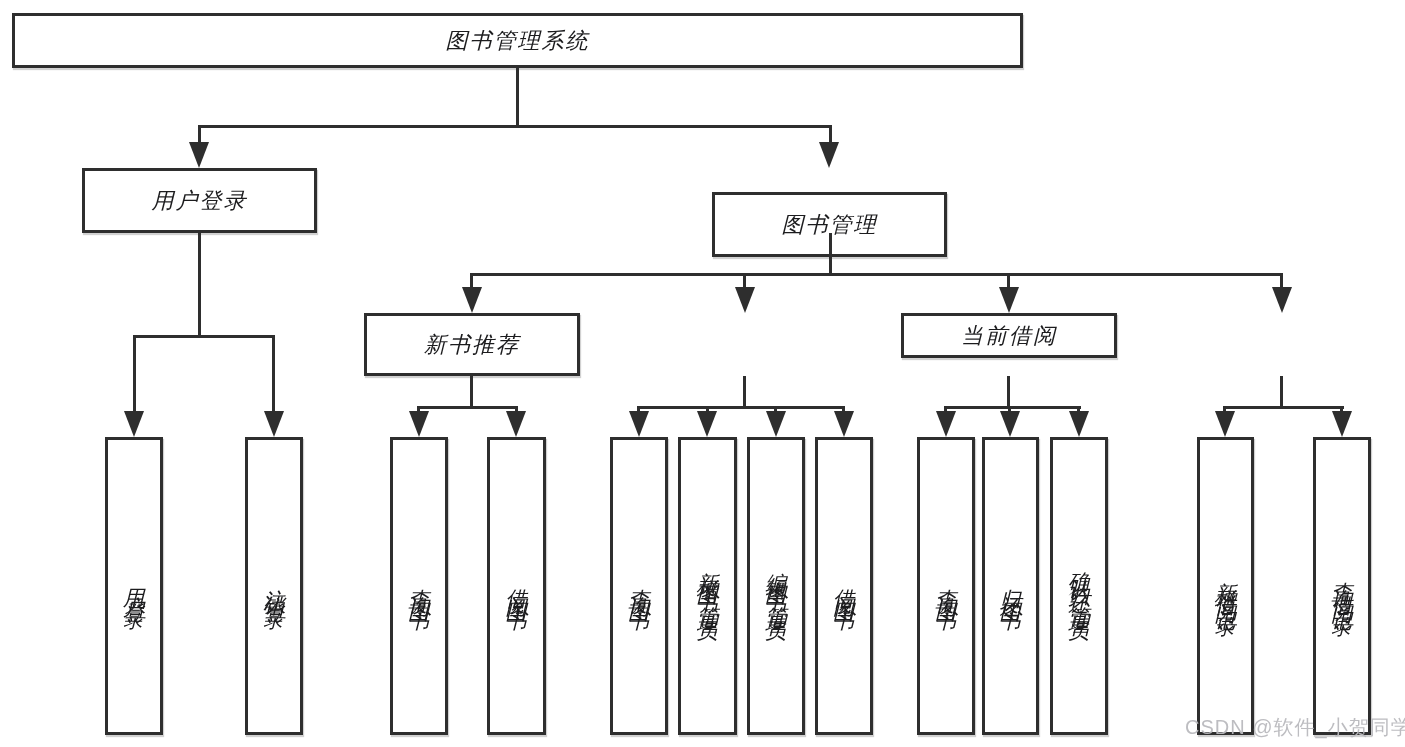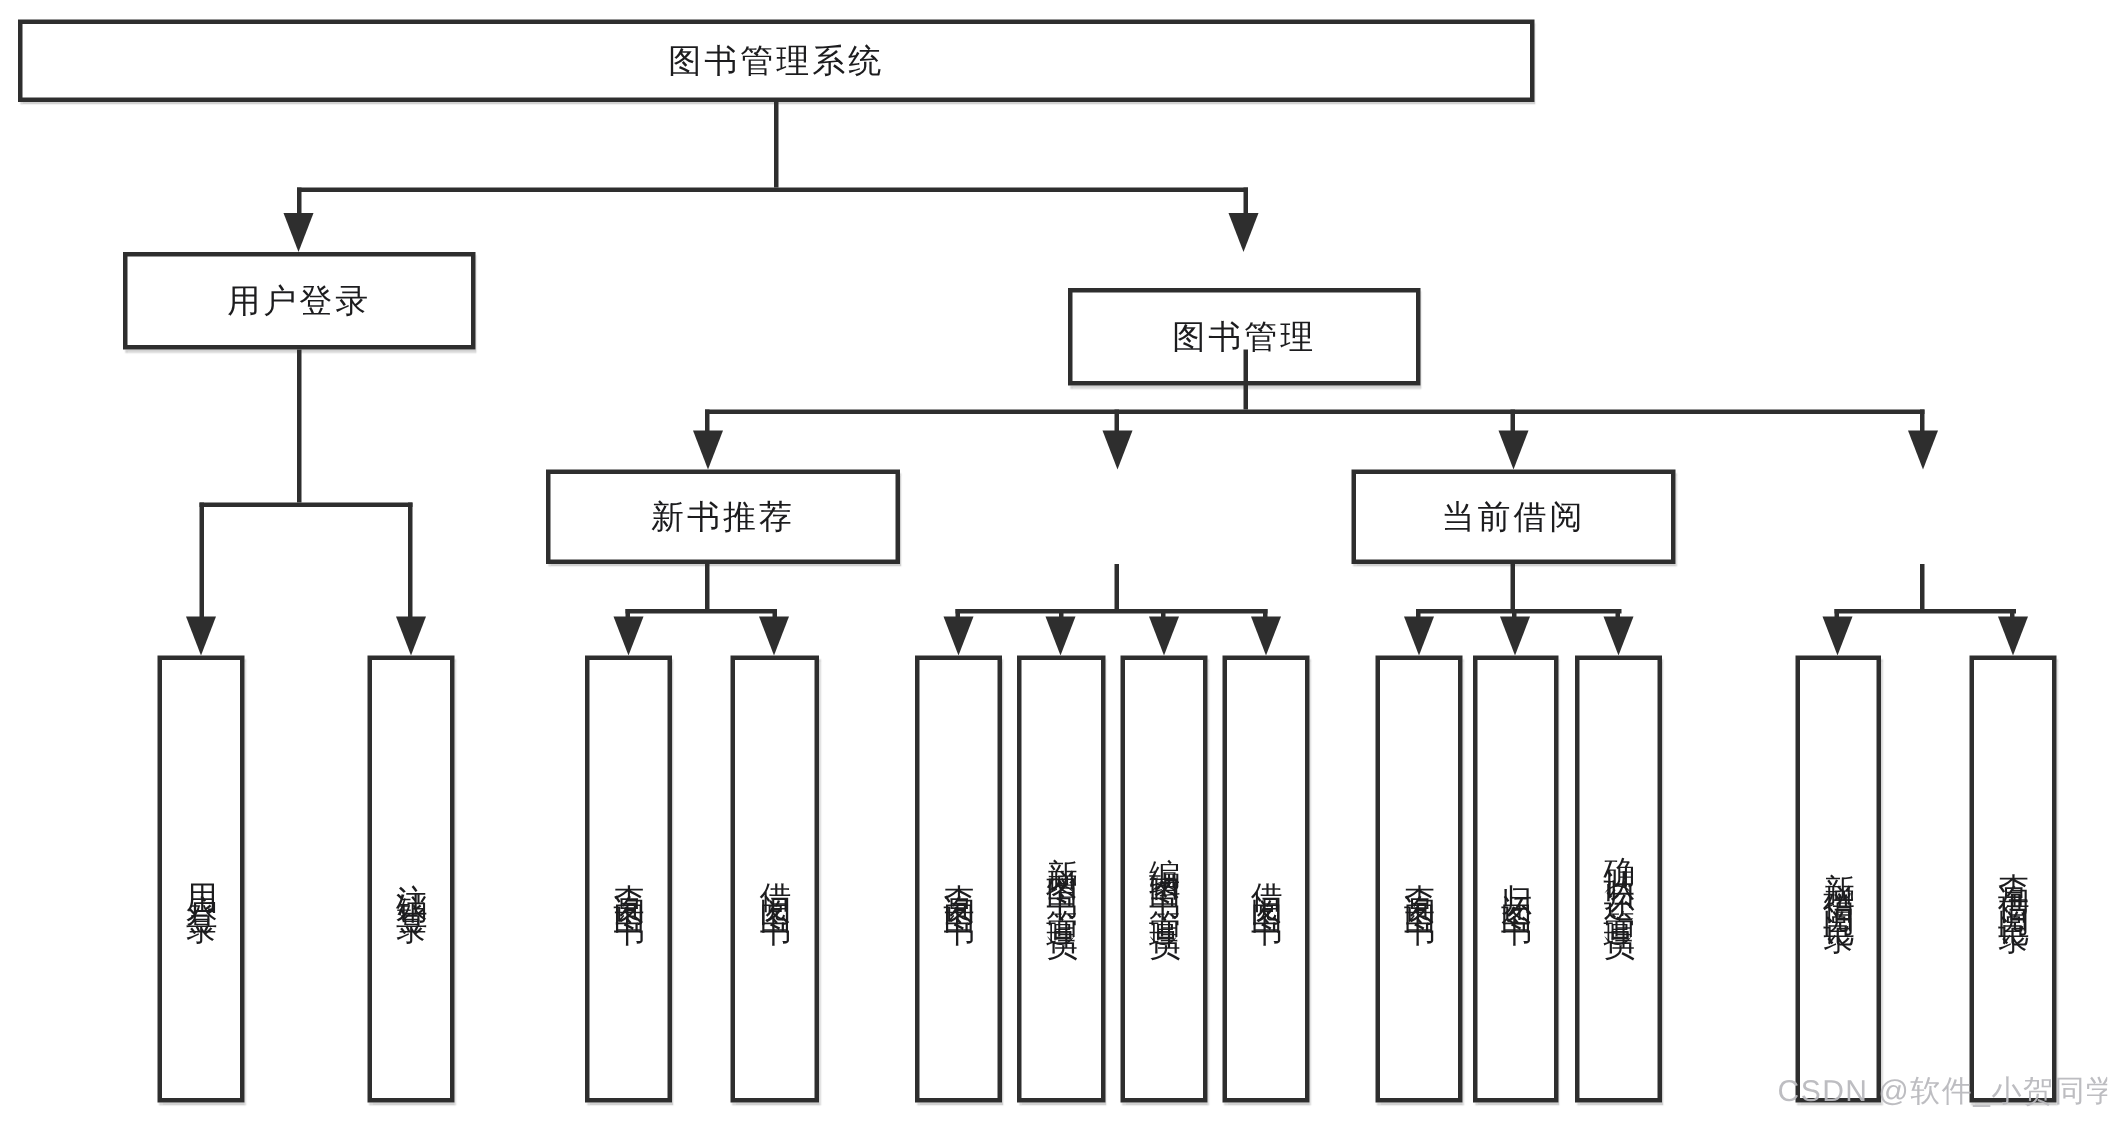--- a/index.html
+++ b/index.html
@@ -3,21 +3,21 @@
 <meta charset="utf-8">
 <style>
   html, body { margin:0; padding:0; background:#ffffff; }
   .canvas {
     position:relative; width:1405px; height:747px; background:#ffffff;
     font-family:"Liberation Sans","DejaVu Sans",sans-serif; overflow:hidden;
   }
   .box {
     position:absolute; background:#ffffff; border:3px solid #2e2e2e;
     box-sizing:border-box; display:flex; align-items:center; justify-content:center;
-    color:#1c1c1e; box-shadow:1px 2px 1px rgba(0,0,0,0.18);
+    color:#1c1c1e; box-shadow:1px 2px 1px rgba(0,0,0,0.18);font-style:italic;
   }
   .h-label { font-size:22px; letter-spacing:2px; white-space:nowrap; }
   .v-label {
     writing-mode:vertical-rl; text-orientation:mixed;
     font-size:21px; letter-spacing:7px; line-height:1;
   }
   .line { position:absolute; background:#2e2e2e; }
   .arrow {
     position:absolute; width:0; height:0;
     border-left:10px solid transparent; border-right:10px solid transparent;
@@ -63,24 +63,24 @@
   <div class="line" style="left:470px;top:273px;width:813px;height:3px;"></div>
   <div class="line" style="left:470px;top:273px;width:3px;height:20px;"></div>
   <div class="arrow" style="left:462px;top:287px;"></div>
   <div class="line" style="left:743px;top:273px;width:3px;height:20px;"></div>
   <div class="arrow" style="left:735px;top:287px;"></div>
   <div class="line" style="left:1007px;top:273px;width:3px;height:20px;"></div>
   <div class="arrow" style="left:999px;top:287px;"></div>
   <div class="line" style="left:1280px;top:273px;width:3px;height:20px;"></div>
   <div class="arrow" style="left:1272px;top:287px;"></div>
 
-  <div class="box" style="left:364px;top:313px;width:236px;height:63px;">
+  <div class="box" style="left:364px;top:313px;width:216px;height:63px;">
     <span class="h-label">新书推荐</span>
   </div>
-  <div class="box" style="left:901px;top:313px;width:216px;height:63px;">
+  <div class="box" style="left:901px;top:313px;width:216px;height:45px;">
     <span class="h-label">当前借阅</span>
   </div>
 
   <div class="line" style="left:470px;top:376px;width:3px;height:30px;"></div>
   <div class="line" style="left:417px;top:406px;width:101px;height:3px;"></div>
   <div class="line" style="left:417px;top:406px;width:3px;height:9px;"></div>
   <div class="arrow" style="left:409px;top:411px;"></div>
   <div class="line" style="left:515px;top:406px;width:3px;height:9px;"></div>
   <div class="arrow" style="left:506px;top:411px;"></div>
 

